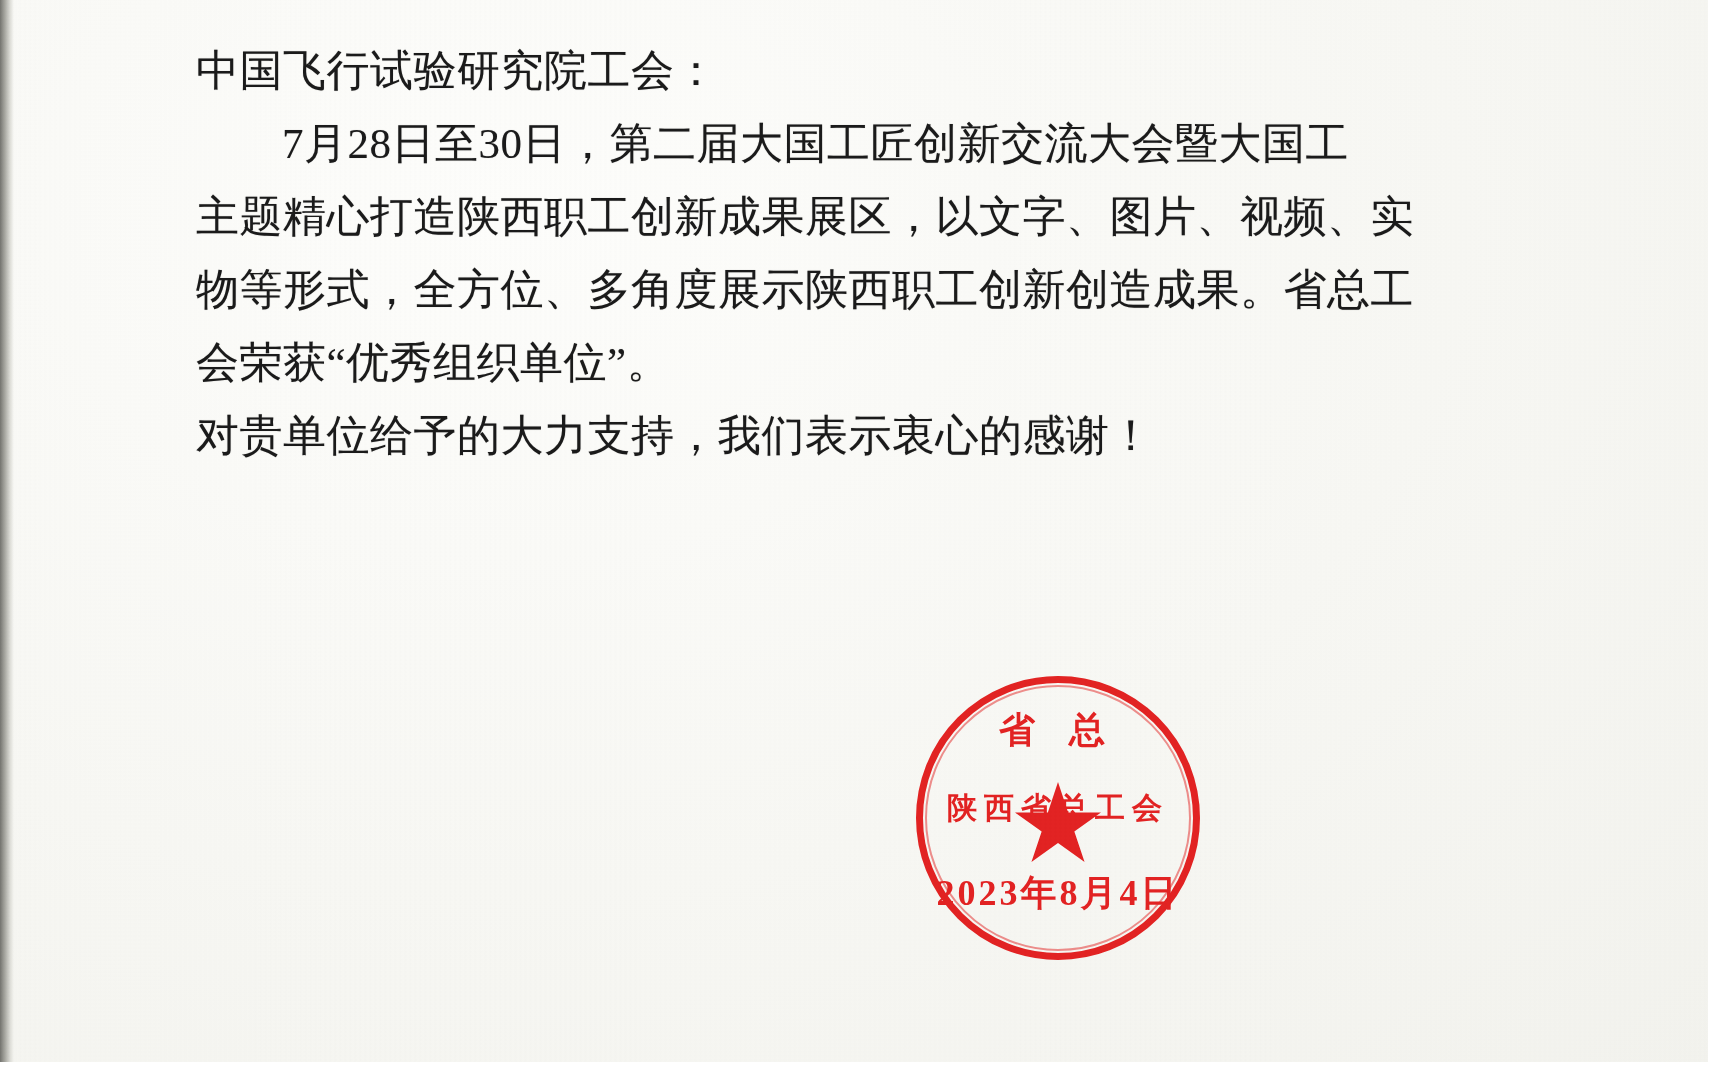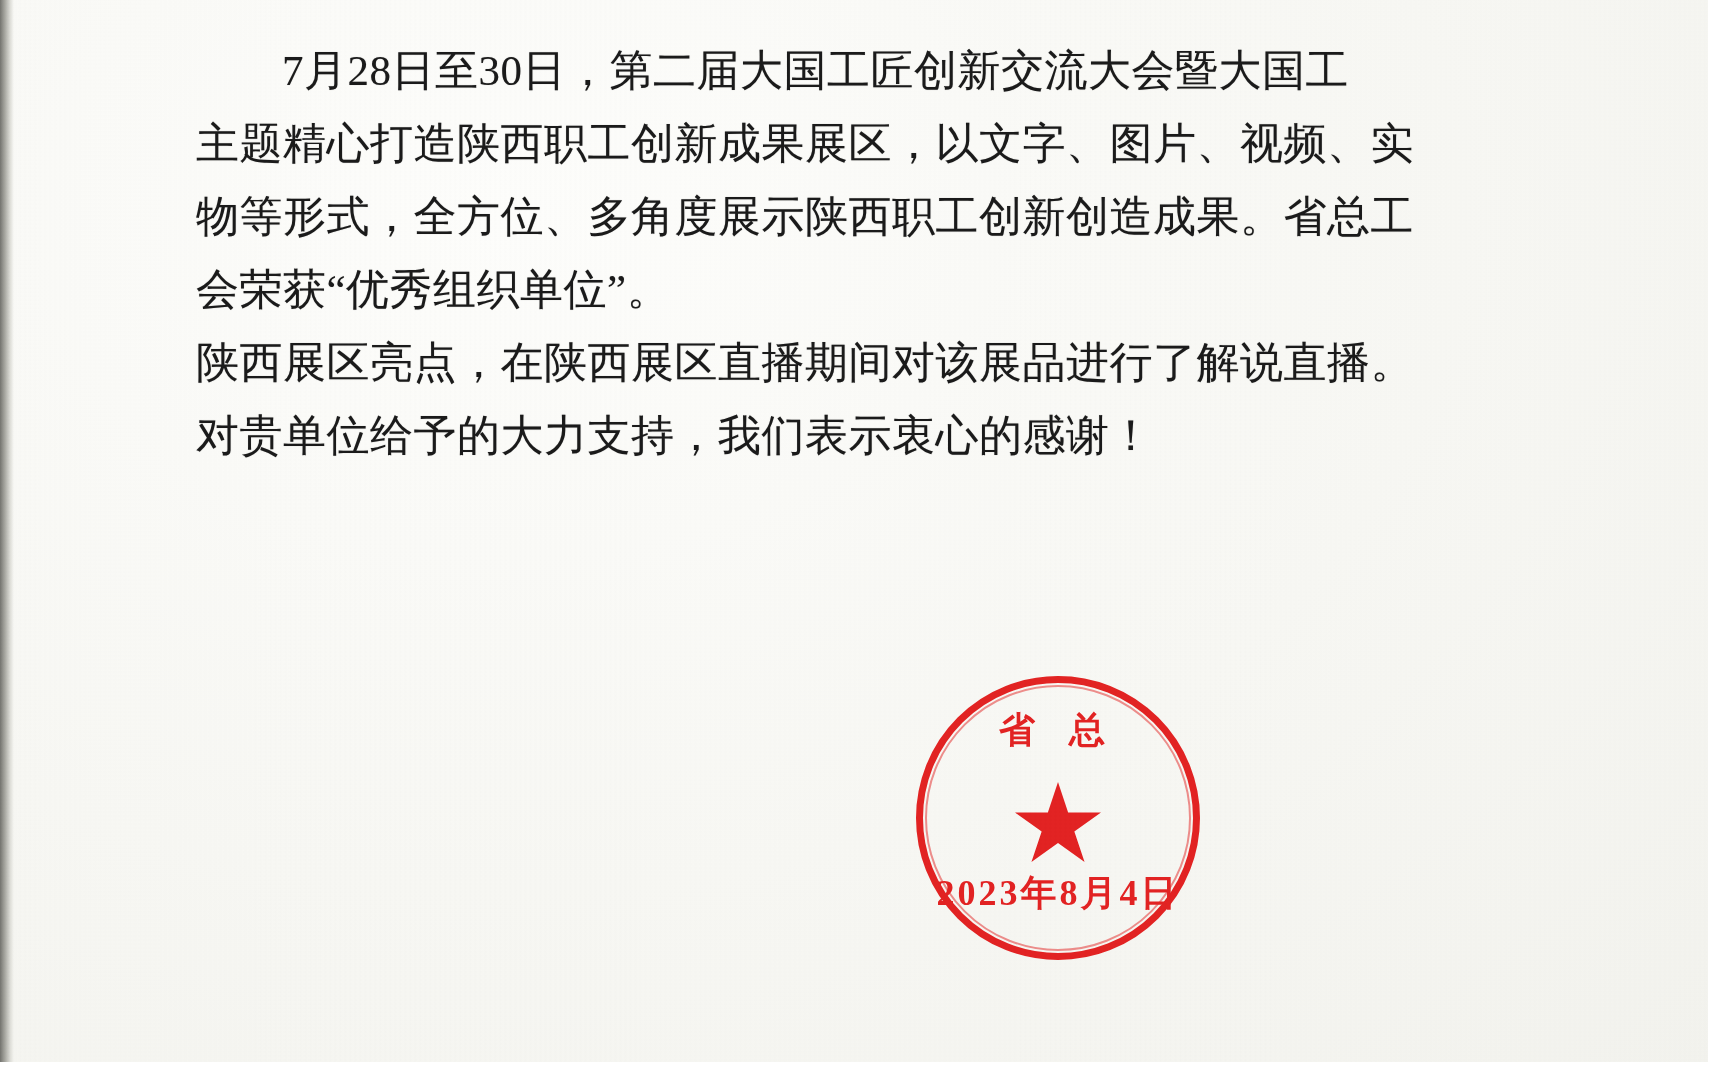--- a/index.html
+++ b/index.html
@@ -149,35 +149,36 @@
 </style>
 </head>
 <body>
 
 <div id="page">
 
   <div id="left-edge"></div>
 
   <div id="text-block">
 
+    <div class="doc-line">中国飞行试验研究院工会：</div>
 
     <div class="doc-line indent">7月28日至30日，第二届大国工匠创新交流大会暨大国工</div>
     <div class="doc-line">主题精心打造陕西职工创新成果展区，以文字、图片、视频、实</div>
     <div class="doc-line">物等形式，全方位、多角度展示陕西职工创新创造成果。省总工</div>
     <div class="doc-line">会荣获“优秀组织单位”。</div>
 
-    <div class="doc-line">陕西展区亮点，在陕西展区直播期间对该展品进行了解说直播。</div>
     <div class="doc-line">对贵单位给予的大力支持，我们表示衷心的感谢！</div>
 
   </div>
 
   <div id="seal">
     <div class="ring"></div>
     <div class="ring inner"></div>
     <div class="seal-top">省总</div>
+    <div class="seal-arc">陕西省总工会</div>
     <div class="star"></div>
     <div class="seal-date">2023年8月4日</div>
   </div>
 
   <div id="grain"></div>
   <div id="right-edge"></div>
   <div id="bottom-edge"></div>
 
 </div>
 

